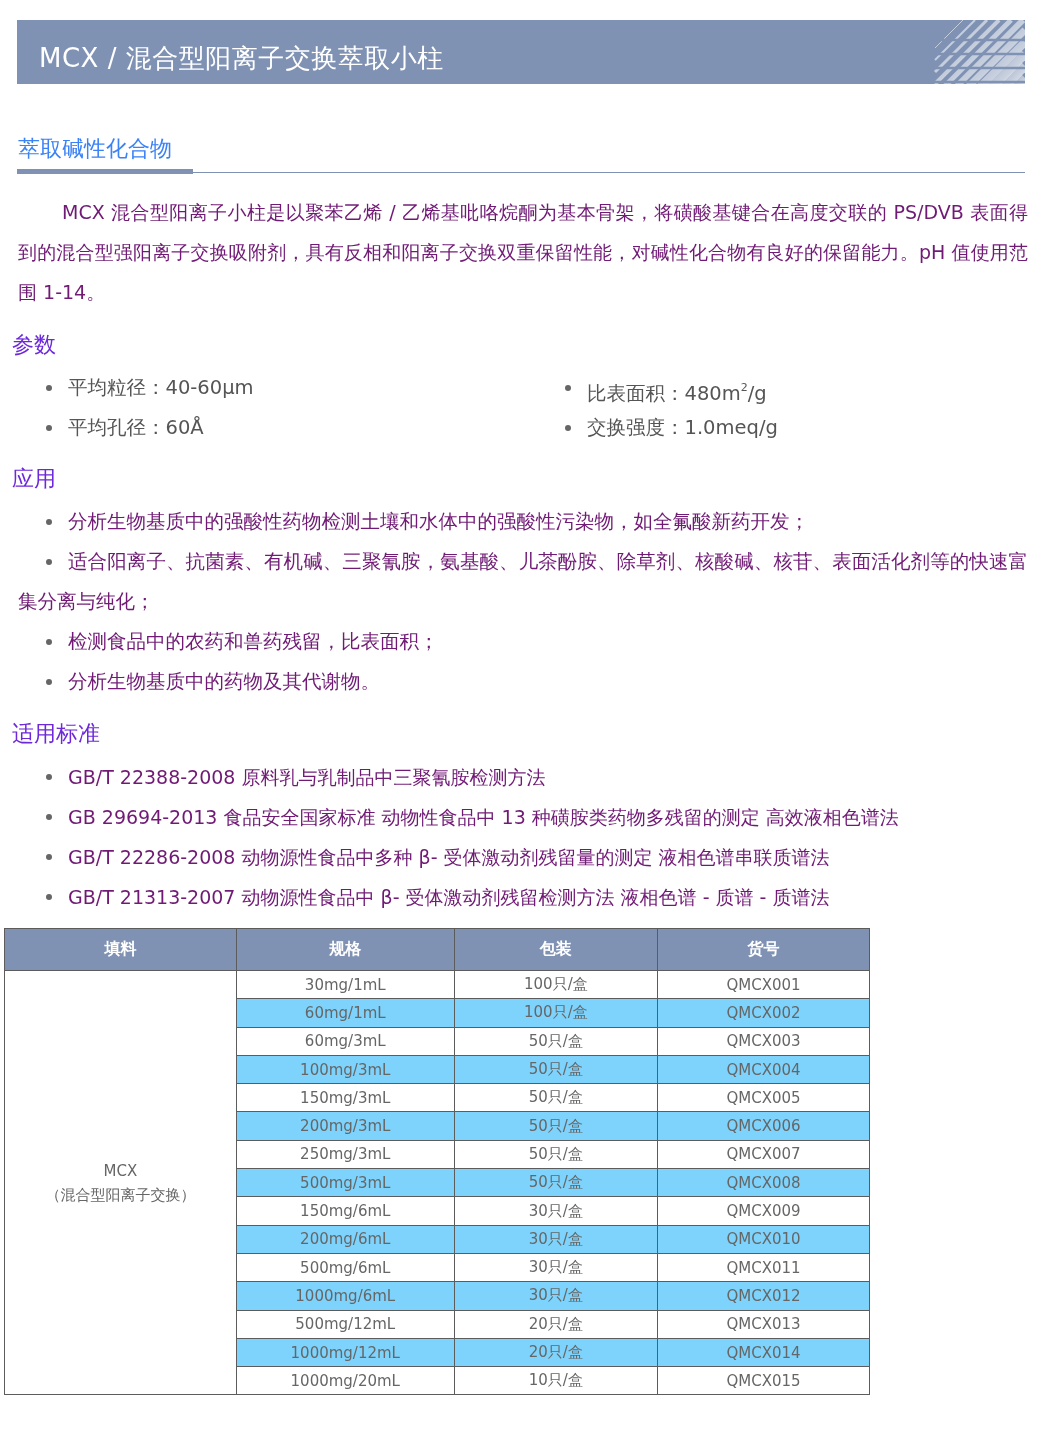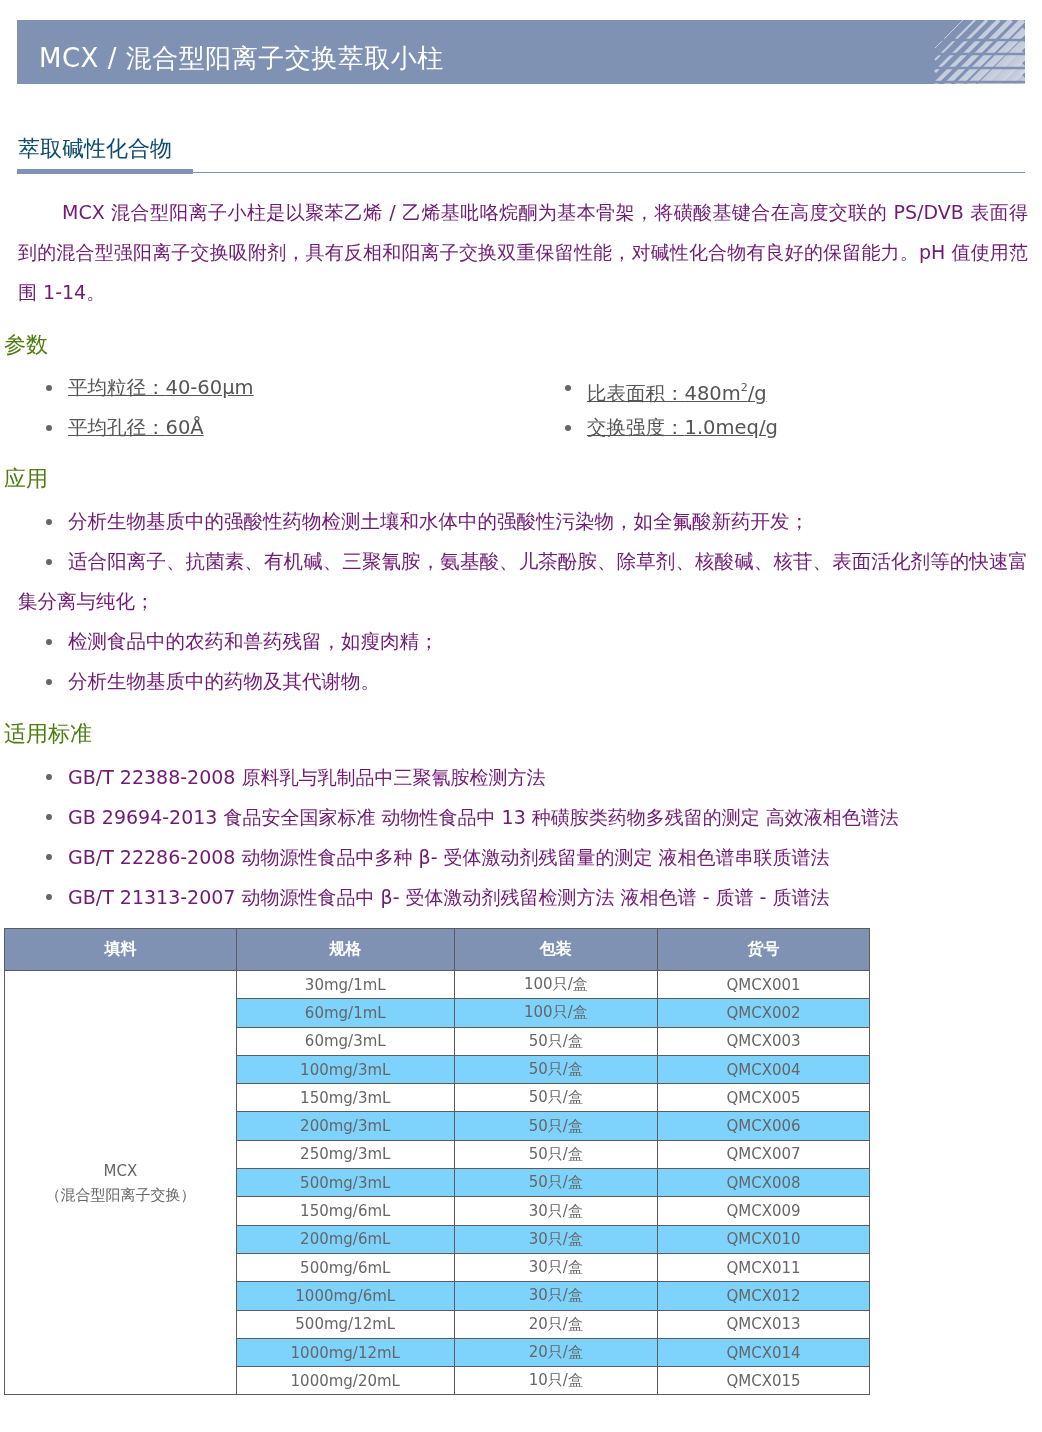--- a/index.html
+++ b/index.html
@@ -4,33 +4,33 @@
 <style>
   html, body { margin:0; padding:0; background:#ffffff; }
   body { width:1042px; height:1432px; position:relative; overflow:hidden;
          font-family:"DejaVu Sans", "Liberation Sans", sans-serif; color:#555555; }
   .banner { position:absolute; left:17px; top:20px; width:1008px; height:64px;
             background:#7f92b4; overflow:hidden; }
   .banner-title { position:absolute; left:22px; top:0; height:76px; line-height:76px;
                   color:#ffffff; font-size:26px; letter-spacing:0.5px; white-space:nowrap; }
   .banner-deco { position:absolute; right:0; top:0; width:92px; height:76px; }
   .sec-head { position:absolute; left:17px; top:132px; width:1008px; height:44px; }
-  .sec-head-title { position:absolute; left:1px; top:0; font-size:22px; color:#0c4a6e; line-height:34px; }
+  .sec-head-title { position:absolute; left:1px; top:0; font-size:22px; color:#3b82f6; line-height:34px; }
   .sec-head-bar { position:absolute; left:0; top:37px; width:176px; height:5px; background:#7f92b4; }
   .sec-head-line { position:absolute; left:176px; top:40px; right:0; height:1px; background:#7f92b4; }
   .para { position:absolute; left:18px; top:192px; width:1010px; font-size:19px; line-height:40px; color:#701a75;
           text-indent:44px; text-align:justify; }
-  .sub-title { position:absolute; left:4px; font-size:22px; color:#4d7c0f; line-height:30px; }
+  .sub-title { position:absolute; left:12px; font-size:22px; color:#6d28d9; line-height:30px; }
   .bullets { position:absolute; left:18px; width:1010px; margin:0; padding:0; list-style:none; font-size:19.5px; color:#701a75; }
   .bullets li { position:relative; line-height:40px; padding-left:50px; }
   .bullets li .dot { position:absolute; left:28px; top:17px; width:6px; height:6px; border-radius:50%; background:#666; }
   .bullets li.wrap { padding-left:0; text-indent:50px; text-align:justify; }
   .bullets li.wrap .dot { left:28px; }
   .params { position:absolute; left:18px; top:368px; width:1010px; font-size:19.5px; color:#555; }
-  .params .pi { position:absolute; line-height:40px; padding-left:50px; white-space:nowrap;text-decoration:underline; }
+  .params .pi { position:absolute; line-height:40px; padding-left:50px; white-space:nowrap; }
   .params .pi .dot { position:absolute; left:28px; top:17px; width:6px; height:6px; border-radius:50%; background:#666; }
   sup { font-size:11px; vertical-align:9px; }
   table.spec { position:absolute; left:4px; top:928px; width:866px; border-collapse:collapse;
                font-size:15px; color:#666; }
   table.spec th { background:#7f92b4; color:#ffffff; font-weight:bold; height:39px; font-size:16px;
                   border:1px solid #5c5c5c; }
   table.spec td { border:1px solid #5c5c5c; text-align:center; height:27.3px; padding:0; }
   table.spec tr.alt td.c { background:#7dd3fc; }
   table.spec td.fill { background:#fff; line-height:24px; font-size:15px; }
 </style>
@@ -93,21 +93,21 @@
   <div class="pi" style="left:519px; top:40px;">
     <span class="dot"></span>
     <span>交换强度：</span><span>1.0meq/g</span>
   </div>
 </div>
 
 <div class="sub-title" style="top:464px;">应用</div>
 <ul class="bullets" style="top:502px;">
   <li><span class="dot"></span><span>分析生物基质中的强酸性药物检测土壤和水体中的强酸性污染物，如全氟酸新药开发；</span></li>
   <li class="wrap"><span class="dot"></span><span>适合阳离子、抗菌素、有机碱、三聚氰胺，氨基酸、儿茶酚胺、除草剂、核酸碱、核苷、表面活化剂等的快速富集分离与纯化；</span></li>
-  <li><span class="dot"></span><span>检测食品中的农药和兽药残留，如瘦肉精；</span></li>
+  <li><span class="dot"></span><span>检测食品中的农药和兽药残留，比表面积；</span></li>
   <li><span class="dot"></span><span>分析生物基质中的药物及其代谢物。</span></li>
 </ul>
 
 <div class="sub-title" style="top:719px;">适用标准</div>
 <ul class="bullets" style="top:757px; font-size:19px;">
   <li style="white-space:nowrap;"><span class="dot"></span><span>GB/T 22388-2008 原料乳与乳制品中三聚氰胺检测方法</span></li>
   <li style="white-space:nowrap;"><span class="dot"></span><span>GB 29694-2013 食品安全国家标准 动物性食品中 13 种磺胺类药物多残留的测定 高效液相色谱法</span></li>
   <li style="white-space:nowrap;"><span class="dot"></span><span>GB/T 22286-2008 动物源性食品中多种 β- 受体激动剂残留量的测定 液相色谱串联质谱法</span></li>
   <li style="white-space:nowrap;"><span class="dot"></span><span>GB/T 21313-2007 动物源性食品中 β- 受体激动剂残留检测方法 液相色谱 - 质谱 - 质谱法</span></li>
 </ul>

